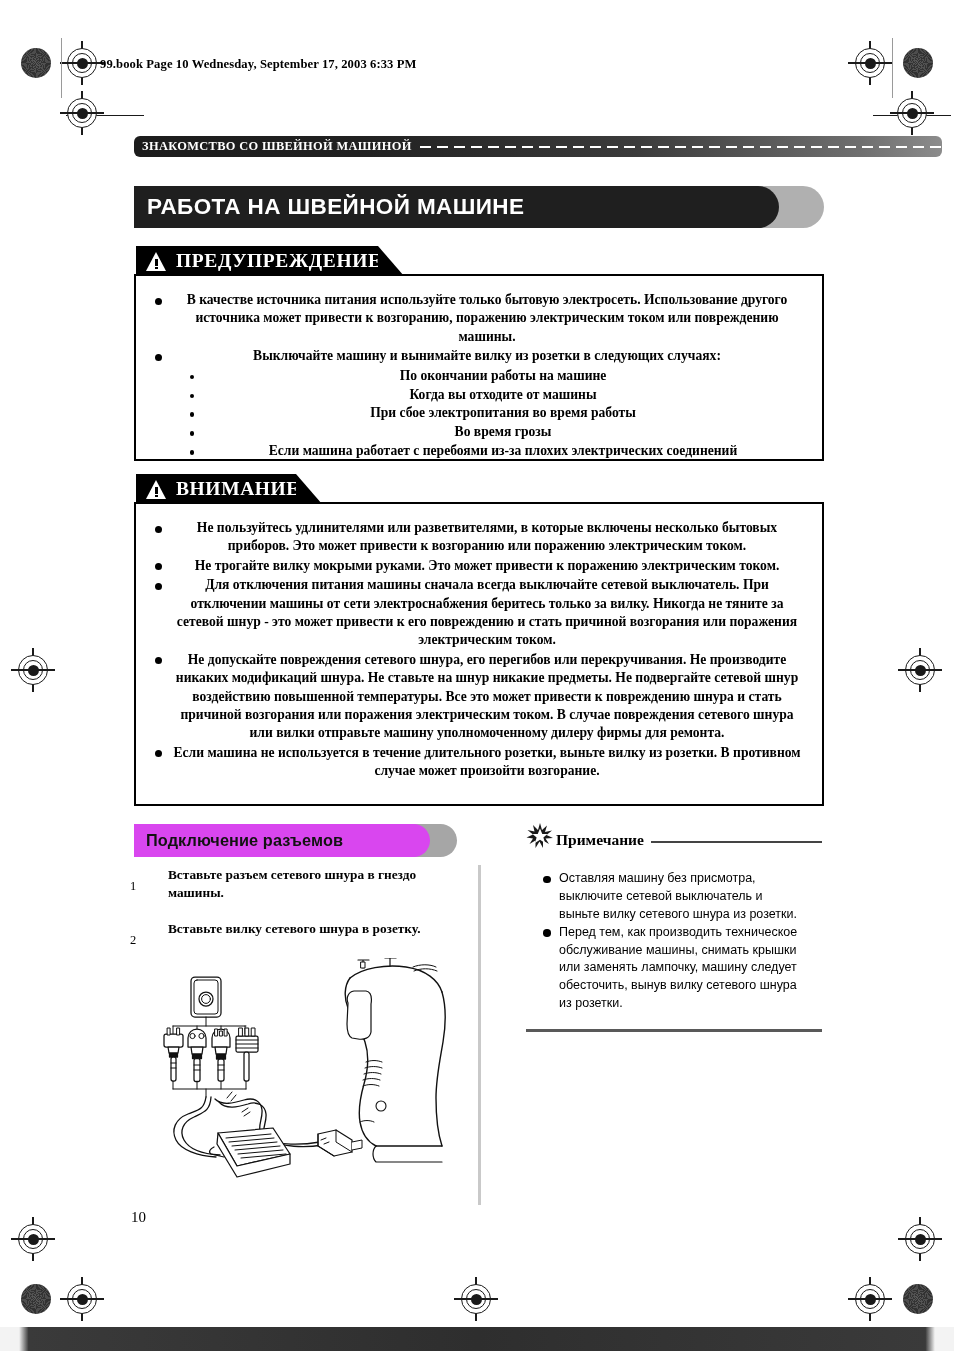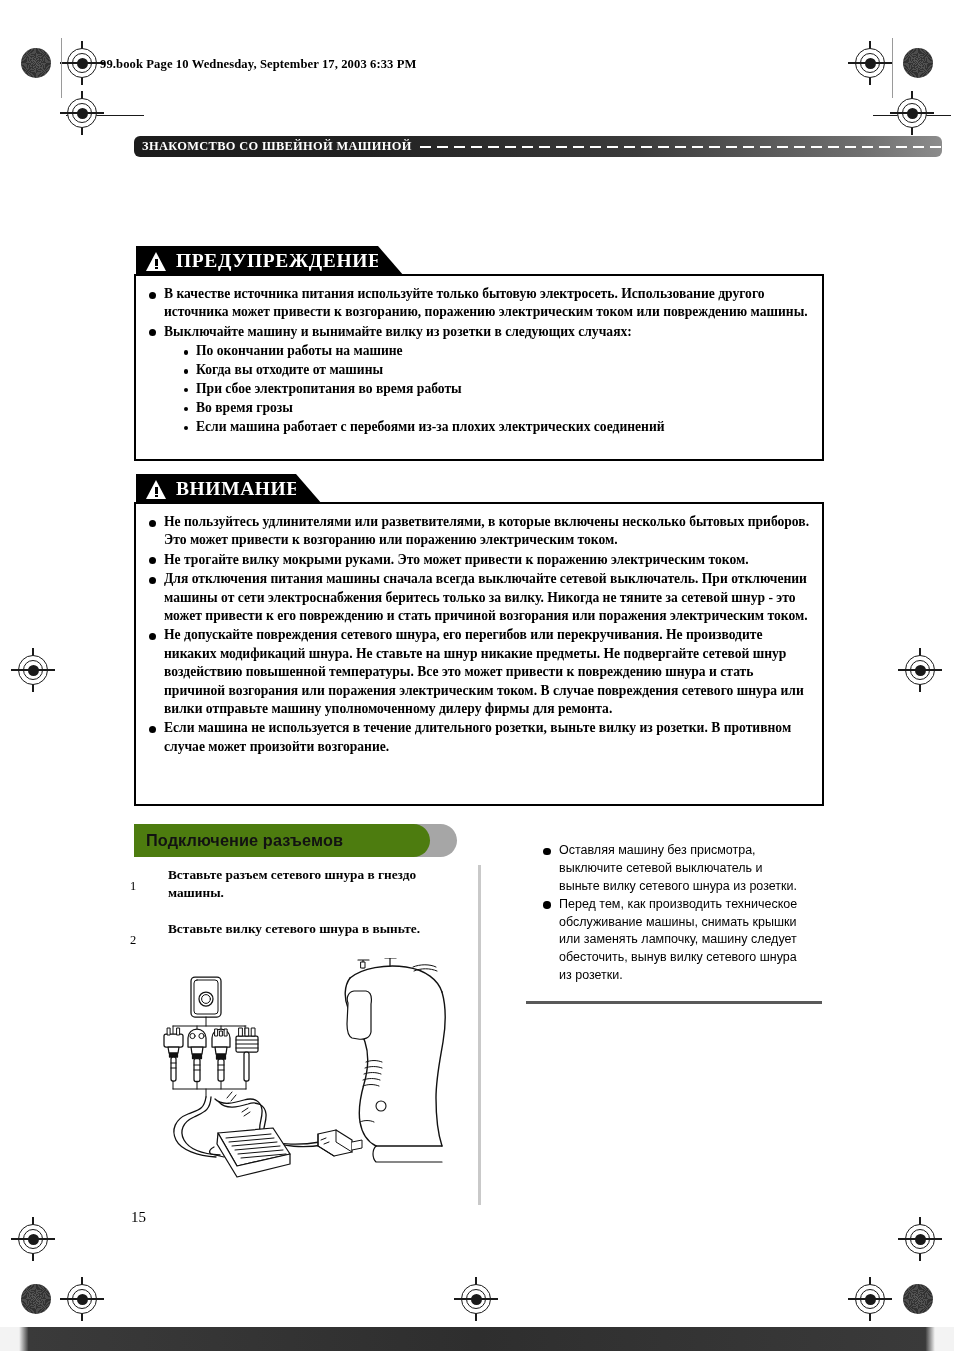--- a/index.html
+++ b/index.html
@@ -212,22 +212,23 @@
   .alert-body {
     padding: 9px 12px 10px 11px;
     font-family: "Liberation Serif", serif;
     font-size: 13.6px;
     font-weight: 700;
     line-height: 1.355;
     color: #000;
   }
   ul.bl {
     list-style: none;
-    margin: 0;
+    margin: 6px;
     padding: 0;
+    text-align: center;
   }
   ul.bl > li {
     position: relative;
     padding-left: 17px;
     margin: 0 0 1px 0;
   }
   ul.bl > li::before {
     content: "";
     position: absolute;
     left: 2px;
@@ -274,21 +275,21 @@
     height: 33px;
     background: #a6a6a6;
     border-radius: 0 17px 17px 0;
   }
   .subhead-main {
     position: absolute;
     left: 0;
     top: 0;
     width: 296px;
     height: 33px;
-    background: #4d7c0f;
+    background: #d946ef;
     border-radius: 0 17px 17px 0;
     display: flex;
     align-items: center;
   }
   .subhead-main .shtext {
     font-family: "Liberation Sans", sans-serif;
     font-size: 16.3px;
     font-weight: 700;
     color: #121212;
     padding-left: 12px;
@@ -509,20 +510,26 @@
   </div>
   <div class="bottomstrip"></div>
 
   <div class="slug" style="left:100px; top:57px;">99.book  Page 10  Wednesday, September 17, 2003  6:33 PM</div>
 
   <div class="runhead">
     <span class="rh-text">ЗНАКОМСТВО СО ШВЕЙНОЙ МАШИНОЙ</span>
     <span class="rh-dashes"></span>
   </div>
 
+  <div class="banner-wrap">
+    <div class="banner-shadow"></div>
+    <div class="banner-main">
+      <span class="btext">РАБОТА НА ШВЕЙНОЙ МАШИНЕ</span>
+    </div>
+  </div>
 
   <div class="alertbox" style="left:134px; top:274px; width:690px; height:187px;">
     <div class="alert-tab" style="width:232px;">
       <div class="warn-tri">
         <div class="tri"></div>
           <div class="bang"></div>
           <div class="bangdot"></div>
       </div>
       <span class="tabtext">ПРЕДУПРЕЖДЕНИЕ</span>
       <span class="slant"></span>
@@ -574,27 +581,37 @@
     </div>
   </div>
 
   <div class="steps">
     <div class="step">
       <span class="num">1</span>
       <div class="txt">Вставьте разъем сетевого шнура в гнездо машины.</div>
     </div>
     <div class="step">
       <span class="num">2</span>
-      <div class="txt">Вставьте вилку сетевого шнура в выньте.</div>
+      <div class="txt">Вставьте вилку сетевого шнура в розетку.</div>
     </div>
   </div>
 
   <div class="coldivider"></div>
 
   <div class="notebox">
+    <div class="note-head">
+      <span class="note-star">
+        <svg width="28" height="28" viewBox="0 0 28 28">
+          <polygon points="14,1 16,8 21,3.5 19,10 26,8.5 20.5,13 27,16 19.5,16.5 23,22 17,18.5 17,26 13.5,19.5 9.5,26 9.5,18.5 3.5,22 7,16.5 0.5,15.5 7,12.5 1.5,8 8.5,9.5 7,3 12,8" fill="#1a1a1a"></polygon>
+          <polygon points="14,6.5 16.3,12 21.5,12 17.4,15.4 19,21 14,17.8 9,21 10.6,15.4 6.5,12 11.7,12" fill="#ffffff"></polygon>
+        </svg>
+      </span>
+      <span class="note-title">Примечание</span>
+      <span class="note-rule"></span>
+    </div>
     <div class="note-body">
       <ul class="nbl">
         <li><span>Оставляя машину без присмотра, выключите сетевой выключатель и выньте вилку сетевого шнура из розетки.</span></li>
         <li><span>Перед тем, как производить техническое обслуживание машины, снимать крышки или заменять лампочку, машину следует обесточить, вынув вилку сетевого шнура из розетки.</span></li>
       </ul>
       <div class="note-bottom-rule"></div>
     </div>
   </div>
 
   <div class="figure">
@@ -728,15 +745,15 @@
           <path d="M206 116 C211 114, 218 114, 223 116"></path>
           <path d="M205 122 C210 120, 217 120, 222 122"></path>
           <path d="M205 128 C210 126, 216 126, 221 128"></path>
         </g>
         <circle cx="223" cy="148" r="5" fill="#fff" stroke-width="1.1"></circle>
         <path d="M202 164 C206 162, 212 162, 216 164" stroke-width="1"></path>
       </g>
     </svg>
   </div>
 
-  <div class="pagenum">15</div>
+  <div class="pagenum">10</div>
 
 </div>
 
 </body></html>

